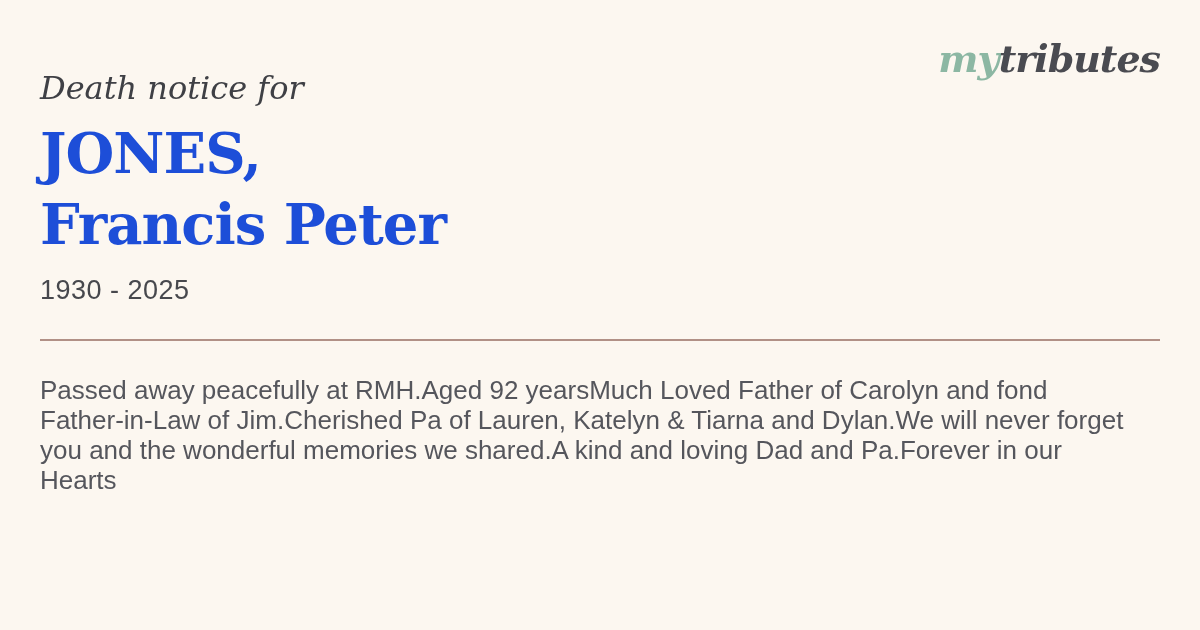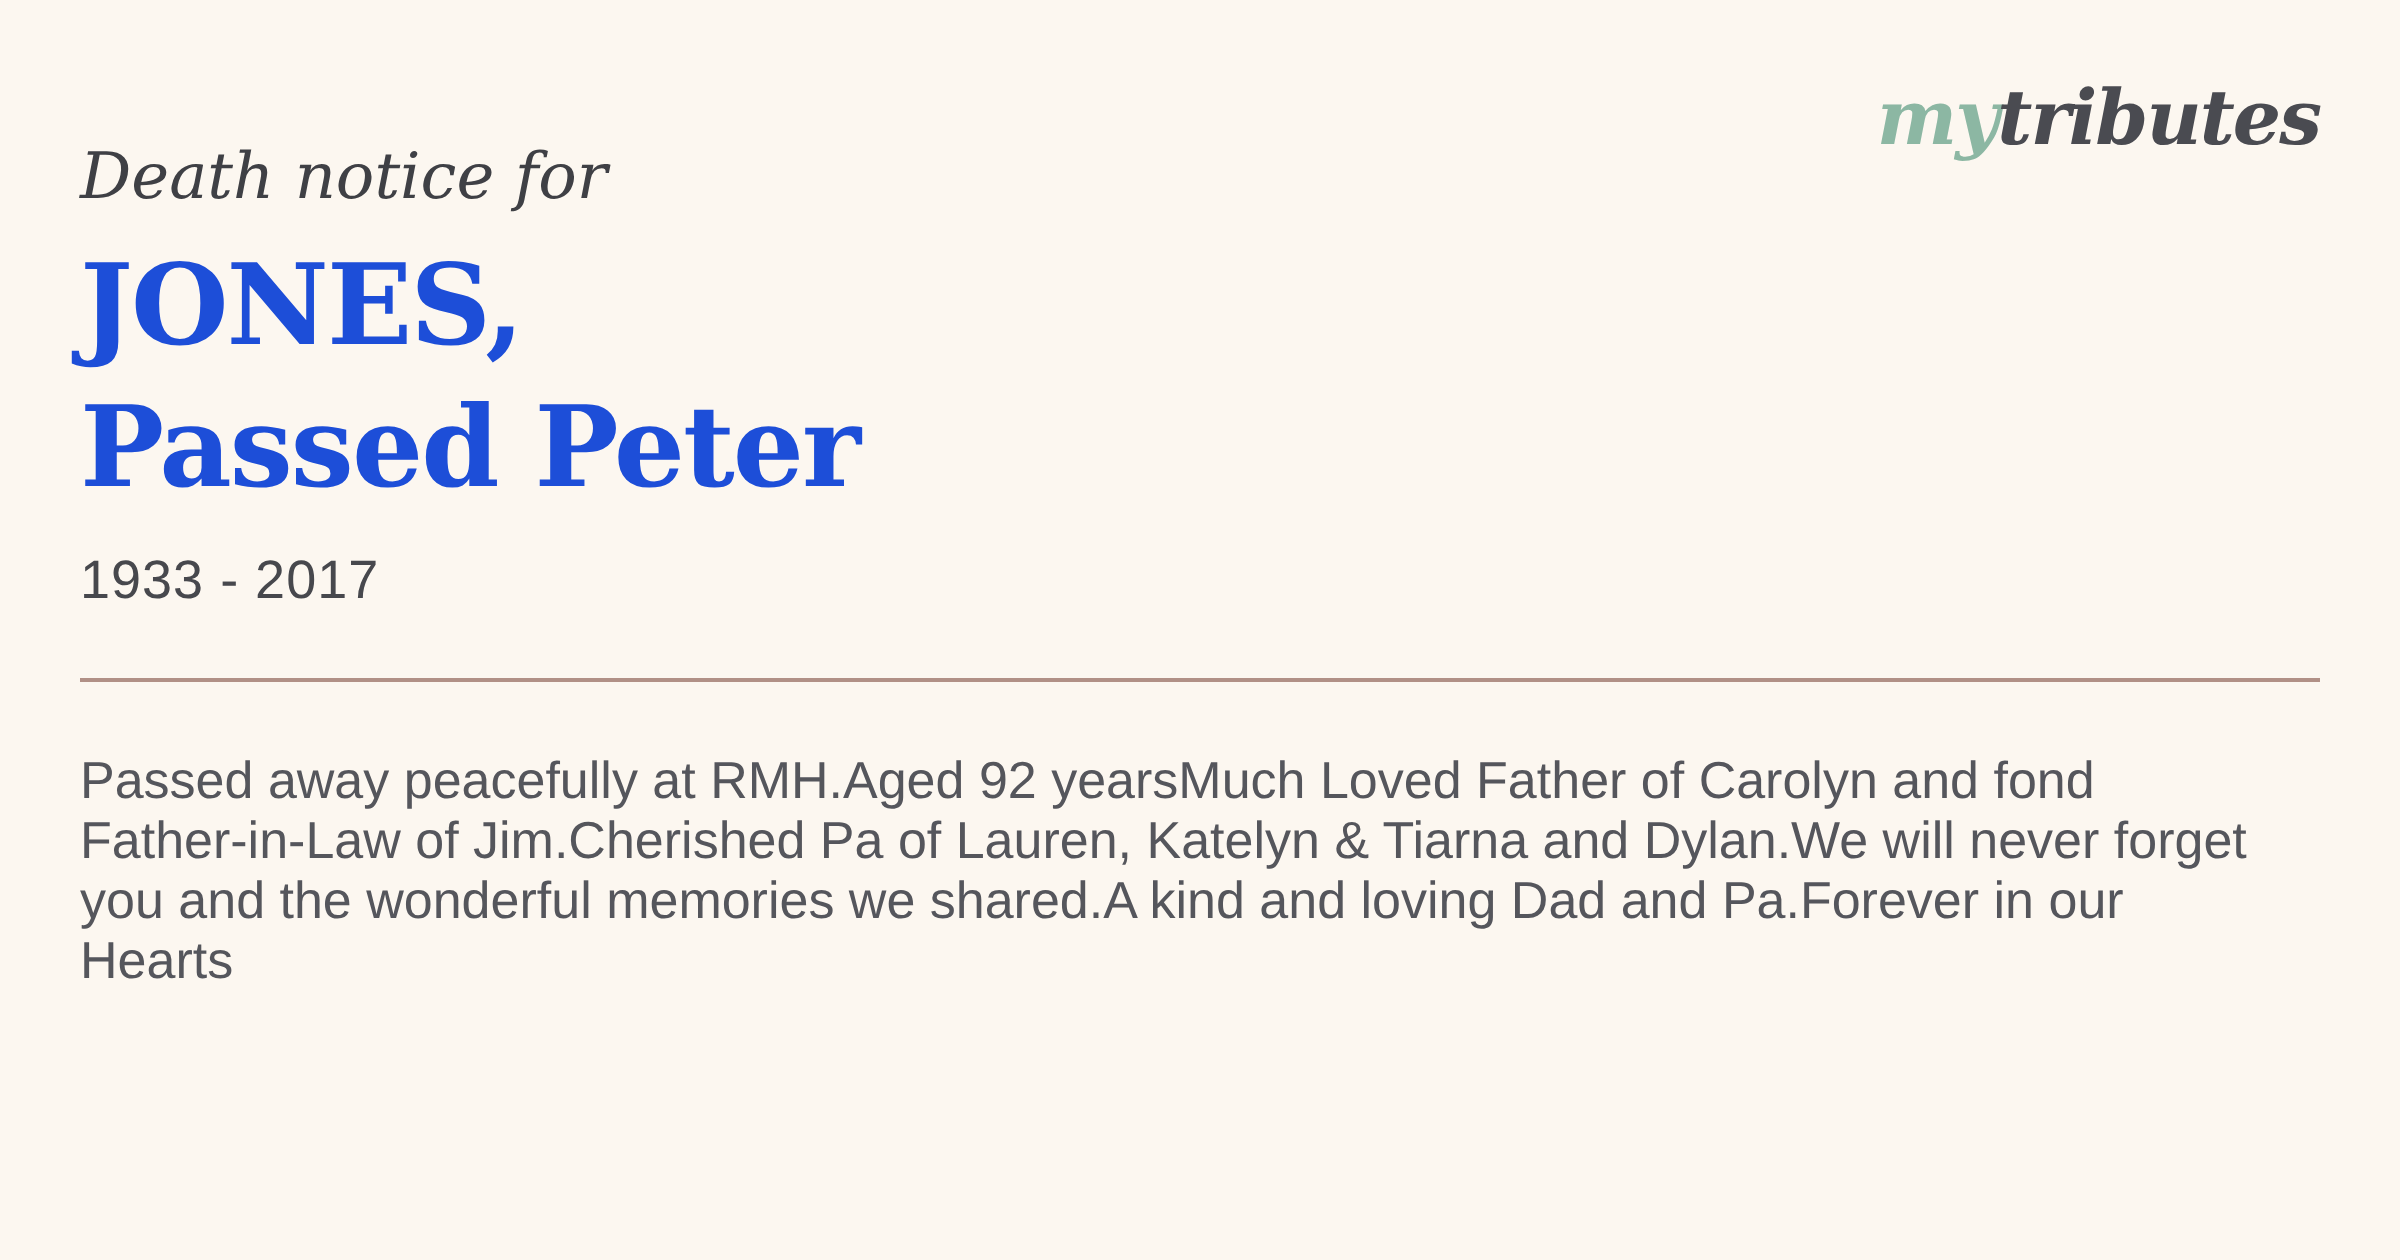--- a/index.html
+++ b/index.html
@@ -79,22 +79,22 @@
 <div class="card">
 
   <div class="logo">
     <span class="logo-my">my</span><span class="logo-rest">tributes</span>
   </div>
 
   <div class="kicker">Death notice for</div>
 
   <div class="deceased-name">
     <div>JONES,</div>
-    <div>Passed Peter</div>
+    <div>Francis Peter</div>
   </div>
 
-  <div class="years">1933 - 2017</div>
+  <div class="years">1930 - 2025</div>
 
   <hr class="divider">
 
   <div class="notice-body">Passed away peacefully at RMH.Aged 92 yearsMuch Loved Father of Carolyn and fond Father-in-Law of Jim.Cherished Pa of Lauren, Katelyn &amp; Tiarna and Dylan.We will never forget you and the wonderful memories we shared.A kind and loving Dad and Pa.Forever in our Hearts</div>
 
 </div>
 
 </body></html>

